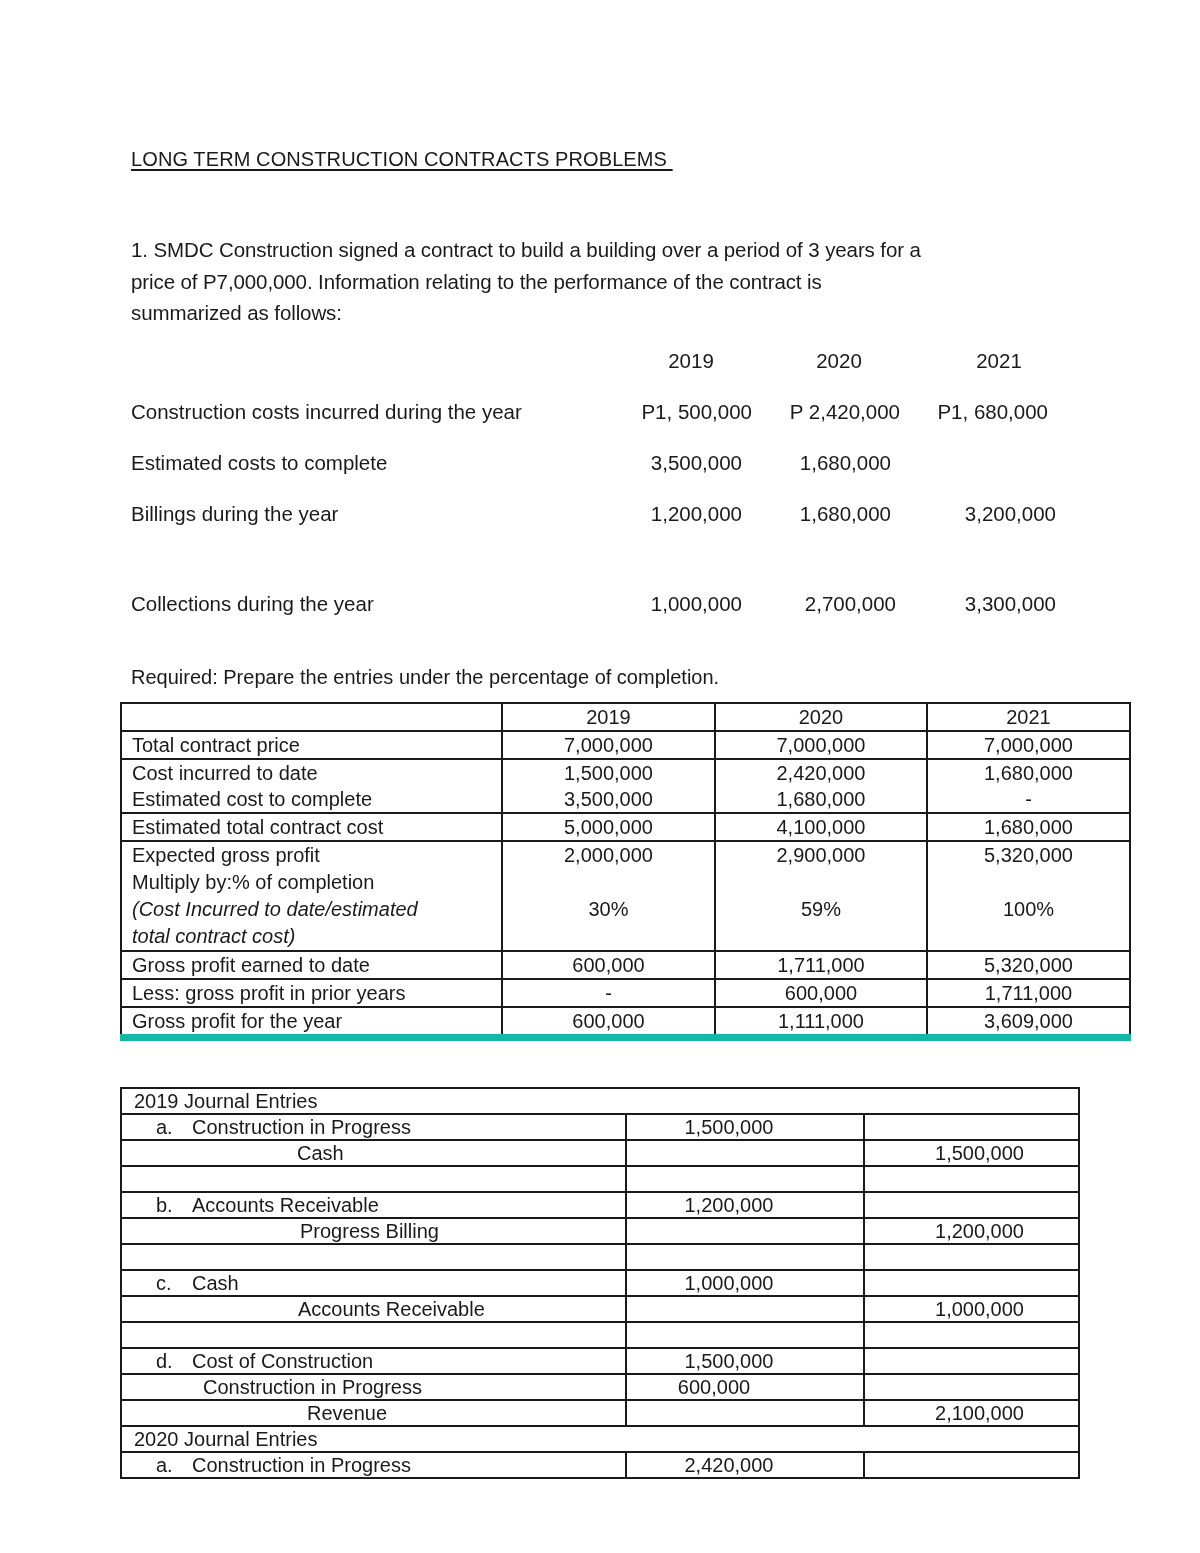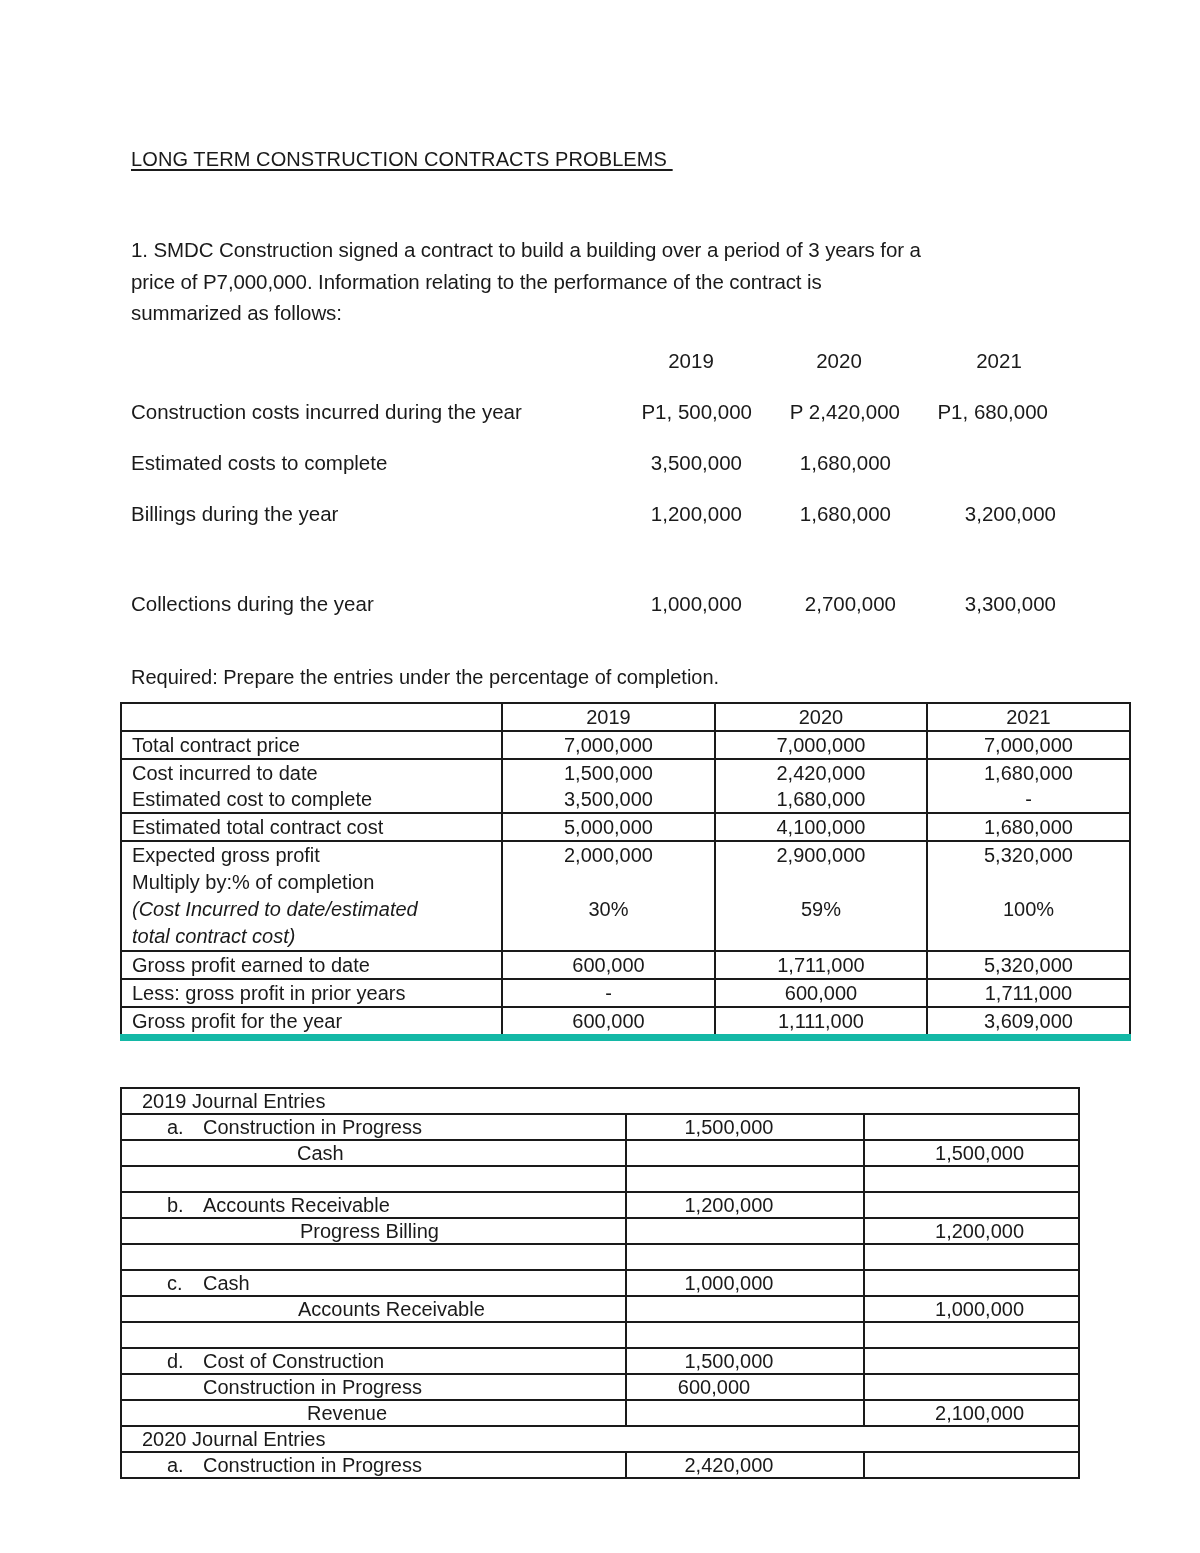--- a/index.html
+++ b/index.html
@@ -96,24 +96,24 @@
       table-layout: fixed;
     }
     .journal td {
       border: 2px solid #1a1a1a;
       height: 24px;
       line-height: 24px;
       padding: 0 8px;
       white-space: nowrap;
       vertical-align: top;
     }
-    .journal td.hdr { padding-left: 20px; }
+    .journal td.hdr { padding-left: 12px; }
     .journal td.dr { text-align: center; padding-right: 40px; }
     .journal td.cr { text-align: right; padding-right: 54px; }
-    .journal .ind1 { padding-left: 45px; }
+    .journal .ind1 { padding-left: 34px; }
     .journal .ind1 .letter { display: inline-block; width: 36px; }
     .journal .indcr-cash { padding-left: 175px; }
     .journal .indcr-pb { padding-left: 178px; }
     .journal .indcr-ar { padding-left: 176px; }
     .journal .indcr-cip { padding-left: 81px; }
     .journal .indcr-rev { padding-left: 185px; }
   </style>
 </head>
 <body>
 

